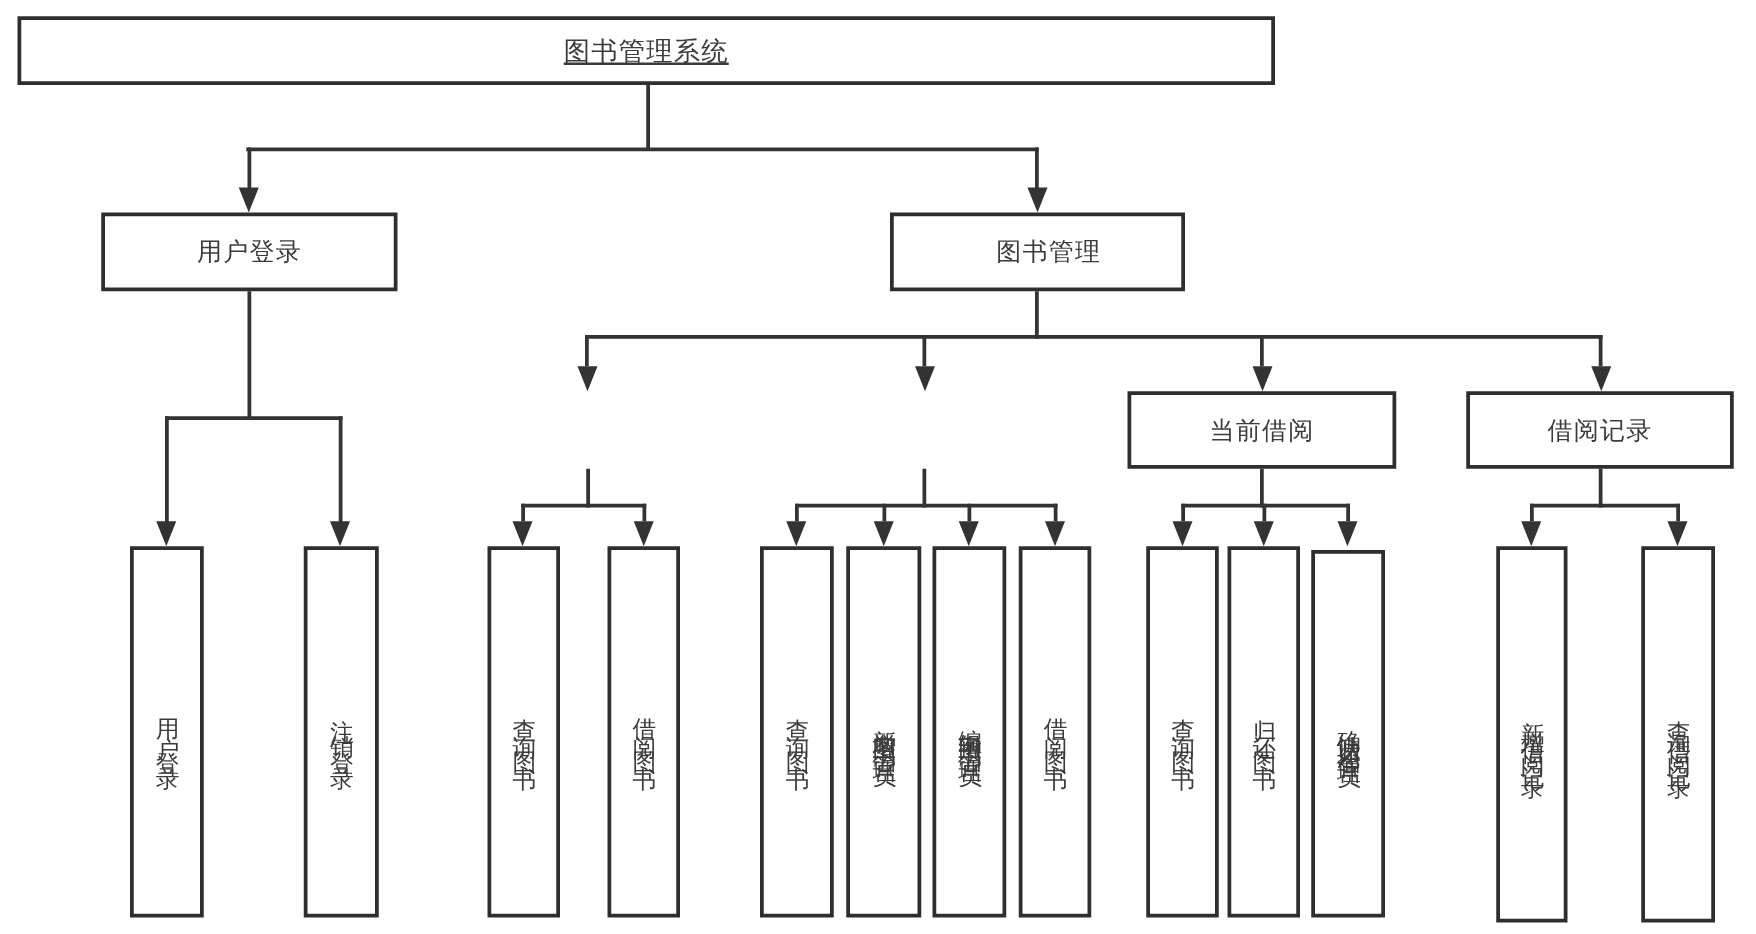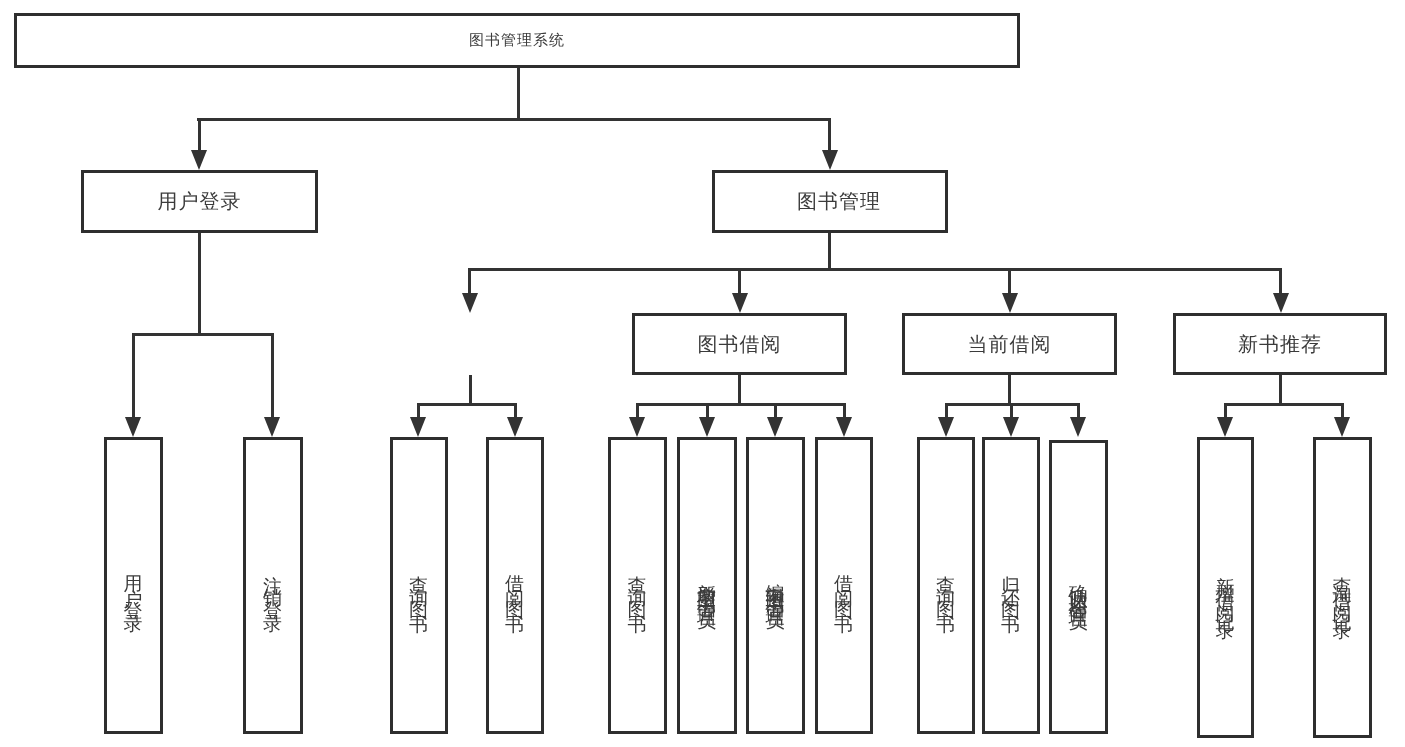--- a/index.html
+++ b/index.html
@@ -6,21 +6,21 @@
   .stage{
     position:relative;width:1405px;height:747px;background:#ffffff;overflow:hidden;
     font-family:"Liberation Sans","DejaVu Sans",sans-serif;
   }
   .box{
     position:absolute;box-sizing:border-box;background:#ffffff;
     border:3px solid #2e2e2e;color:#3b3b3b;
     display:flex;align-items:center;justify-content:center;
   }
   .hlabel{font-size:20px;letter-spacing:1px;white-space:nowrap;}
-  .root-label{font-size:15px;letter-spacing:1px;}
+  .root-label{font-size:21px;letter-spacing:1px;text-decoration:underline;}
   .vlabel{
     writing-mode:vertical-rl;text-orientation:mixed;
     font-size:19px;line-height:1;white-space:nowrap;
   }
   .ls-l{letter-spacing:13px;}
   .ls-m{letter-spacing:9px;}
   .ls-s{letter-spacing:4px;}
   .line{position:absolute;background:#333333;}
   .arrow{
     position:absolute;width:0;height:0;
@@ -66,28 +66,25 @@
   <div class="line" style="left:468px;top:268px;width:814px;height:3px;"></div>
   <div class="line" style="left:468px;top:268px;width:3px;height:25px;"></div>
   <div class="arrow" style="left:462px;top:293px;"></div>
   <div class="line" style="left:738px;top:268px;width:3px;height:25px;"></div>
   <div class="arrow" style="left:732px;top:293px;"></div>
   <div class="line" style="left:1008px;top:268px;width:3px;height:25px;"></div>
   <div class="arrow" style="left:1002px;top:293px;"></div>
   <div class="line" style="left:1279px;top:268px;width:3px;height:25px;"></div>
   <div class="arrow" style="left:1273px;top:293px;"></div>
 
-  <div class="box" style="left:632px;top:313px;width:215px;height:62px;">
-    <span class="hlabel">图书借阅</span>
-  </div>
   <div class="box" style="left:902px;top:313px;width:215px;height:62px;align-items:center;">
     <span class="hlabel">当前借阅</span>
   </div>
   <div class="box" style="left:1173px;top:313px;width:214px;height:62px;">
-    <span class="hlabel">新书推荐</span>
+    <span class="hlabel">借阅记录</span>
   </div>
 
   <div class="line" style="left:469px;top:375px;width:3px;height:31px;"></div>
   <div class="line" style="left:417px;top:403px;width:100px;height:3px;"></div>
   <div class="line" style="left:417px;top:403px;width:3px;height:14px;"></div>
   <div class="arrow" style="left:410px;top:417px;"></div>
   <div class="line" style="left:514px;top:403px;width:3px;height:14px;"></div>
   <div class="arrow" style="left:507px;top:417px;"></div>
 
   <div class="line" style="left:738px;top:375px;width:3px;height:31px;"></div>

